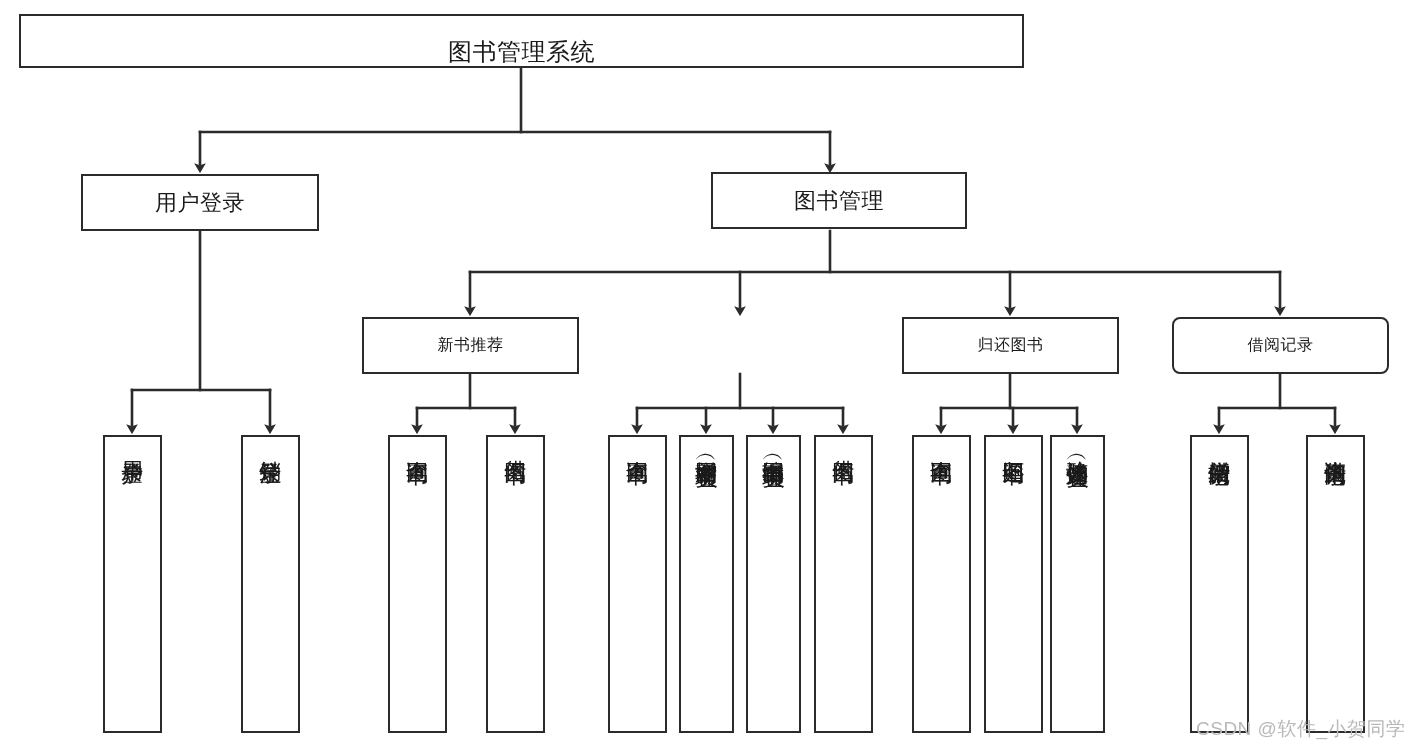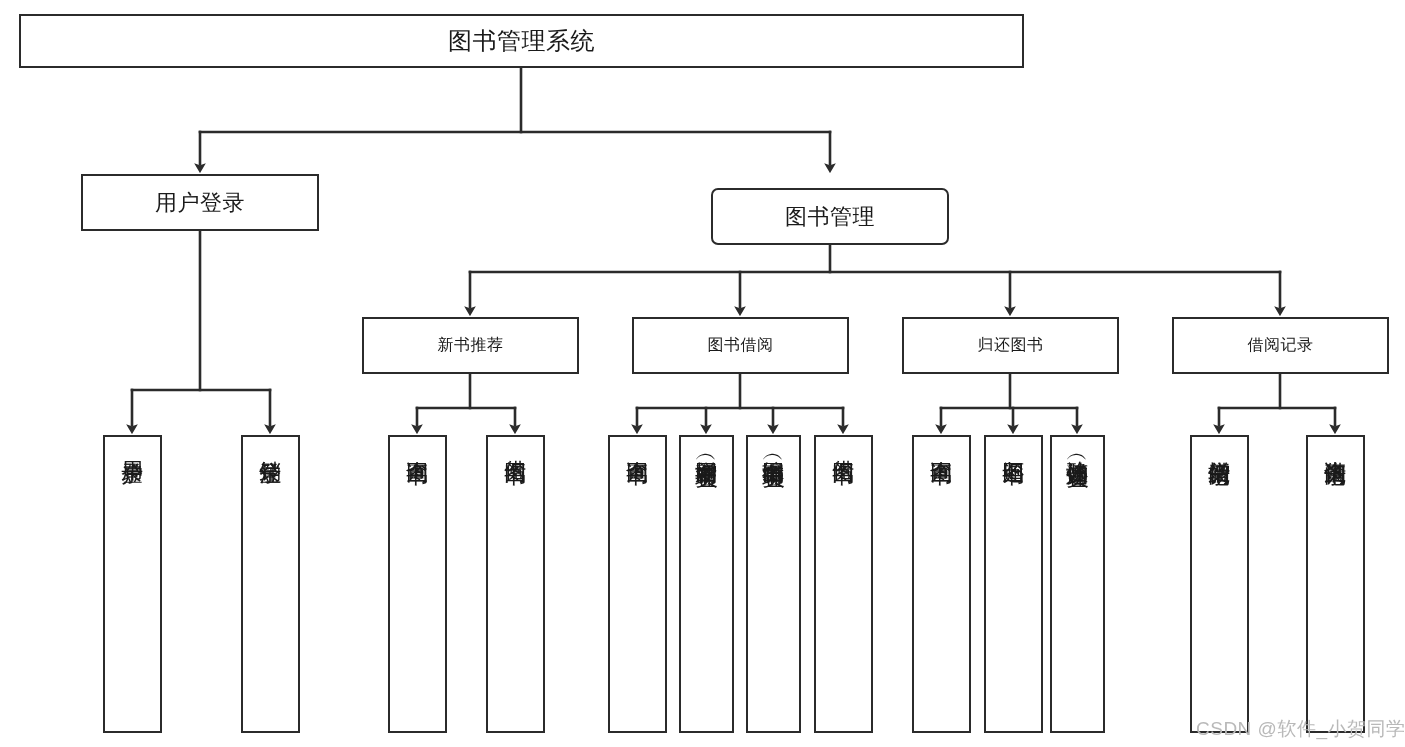--- a/index.html
+++ b/index.html
@@ -106,41 +106,38 @@
         <line x1="941" y1="408" x2="941" y2="425" marker-end="url(#arrow)"></line>
         <line x1="1013" y1="408" x2="1013" y2="425" marker-end="url(#arrow)"></line>
         <line x1="1077" y1="408" x2="1077" y2="425" marker-end="url(#arrow)"></line>
         <line x1="1280" y1="374" x2="1280" y2="408"></line>
         <line x1="1219" y1="408" x2="1335" y2="408"></line>
         <line x1="1219" y1="408" x2="1219" y2="425" marker-end="url(#arrow)"></line>
         <line x1="1335" y1="408" x2="1335" y2="425" marker-end="url(#arrow)"></line>
       </g>
   </svg>
 
-  <div class="node root" id="n-root" style="left: 19px; top: 14px; width: 1005px; height: 54px;">
+  <div class="node root" id="n-root" style="left: 19px; top: 14px; width: 1005px; height: 54px; align-items: flex-end;">
     <span class="label">图书管理系统</span>
   </div>
 
   <div class="node lvl1" id="n-l1-0" style="left: 81px; top: 174px; width: 238px; height: 57px;">
     <span class="label">用户登录</span>
   </div>
-  <div class="node lvl1" id="n-l1-1" style="left: 711px; top: 188px; width: 238px; height: 57px; border-radius: 7px;">
+  <div class="node lvl1" id="n-l1-1" style="left: 711px; top: 172px; width: 256px; height: 57px;">
     <span class="label">图书管理</span>
   </div>
 
   <div class="node lvl2" id="n-l2-0" style="left: 362px; top: 317px; width: 217px; height: 57px;">
     <span class="label">新书推荐</span>
   </div>
-  <div class="node lvl2" id="n-l2-1" style="left: 632px; top: 317px; width: 217px; height: 57px;">
-    <span class="label">图书借阅</span>
-  </div>
   <div class="node lvl2" id="n-l2-2" style="left: 902px; top: 317px; width: 217px; height: 57px;">
     <span class="label">归还图书</span>
   </div>
-  <div class="node lvl2" id="n-l2-3" style="left: 1172px; top: 317px; width: 217px; height: 57px;">
+  <div class="node lvl2" id="n-l2-3" style="left: 1172px; top: 317px; width: 217px; height: 57px; border-radius: 8px;">
     <span class="label">借阅记录</span>
   </div>
 
   <div class="node leaf" id="n-lf-0" style="left: 103px; top: 435px; width: 59px; height: 298px;">
     <span class="label">用户登录</span>
   </div>
   <div class="node leaf" id="n-lf-1" style="left: 241px; top: 435px; width: 59px; height: 298px;">
     <span class="label">注销登录</span>
   </div>
   <div class="node leaf" id="n-lf-2" style="left: 388px; top: 435px; width: 59px; height: 298px;">

